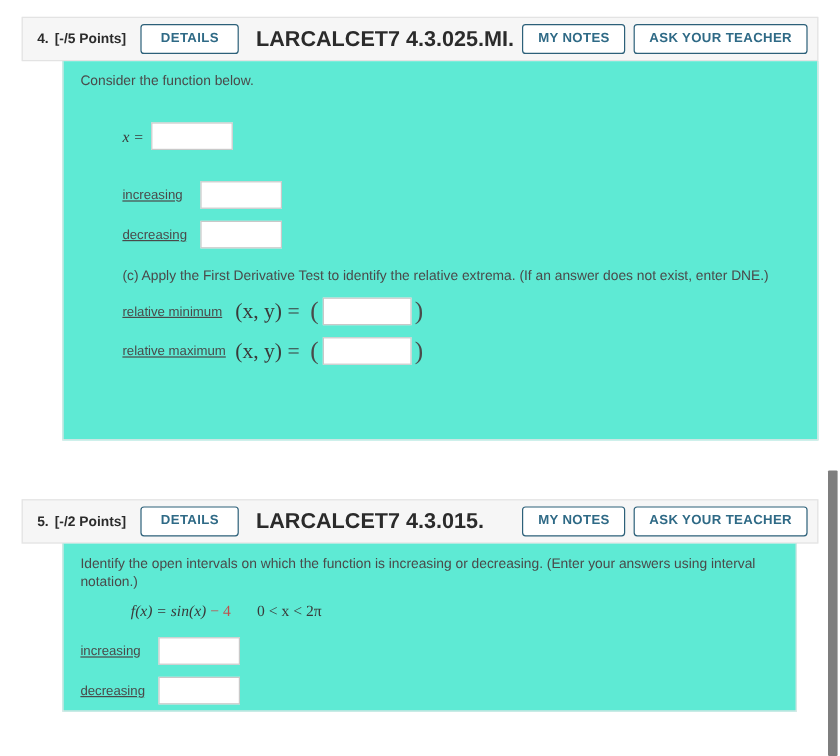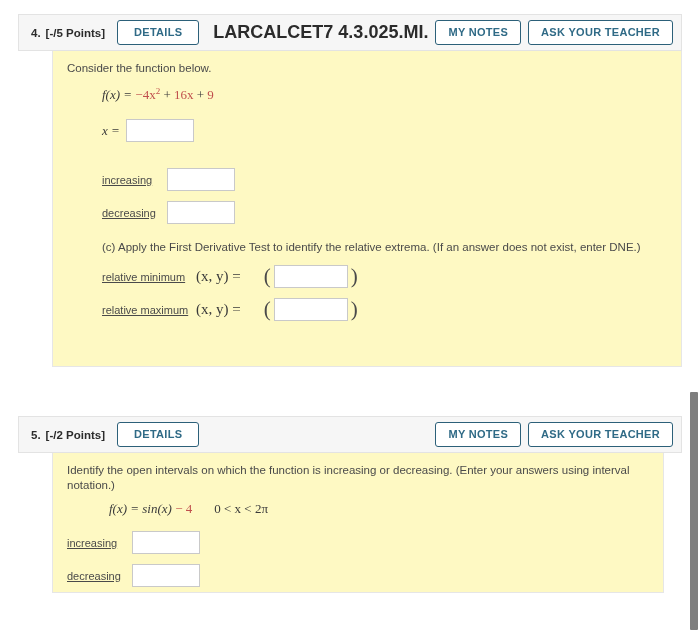--- a/index.html
+++ b/index.html
@@ -90,21 +90,21 @@
     color: #2b2b2b;
     margin-left: 14px;
     white-space: nowrap;
   }
   .q-header-spacer { flex: 1 1 auto; }
   .btn-notes { margin-right: 7px; }
 
   .q-body {
     border: 1px solid #e6e6e6;
     border-top: none;
-    background: #fef9c3;
+    background: #5eead4;
     box-sizing: border-box;
     padding: 10px 24px 14px 14px;
   }
   #question-4 .q-body {
     margin-left: 34px;
     width: 630px;
     height: 316px;
   }
   #question-5 .q-body {
     margin-left: 34px;
@@ -150,23 +150,23 @@
   .field-label.w-lab { width: 65px; }
   .field-label.w-rel { width: 94px; }
   .xeq {
     font-family: "Liberation Serif", serif;
     font-style: italic;
     font-size: 13px;
     margin-right: 6px;
   }
   .xy-eq {
     font-family: "Liberation Serif", serif;
-    font-size: 15px;
-    white-space: nowrap;
-    margin-right: 20px;
+    font-size: 18px;
+    white-space: nowrap;
+    margin-right: 6px;
   }
   .inputbox {
     border: 1px solid #c9c9c9;
     background: #ffffff;
     height: 23px;
     box-sizing: border-box;
     outline: none;
     font-family: "Liberation Sans", sans-serif;
     font-size: 12px;
     padding: 0 4px;
@@ -196,23 +196,20 @@
     <button class="btn btn-notes">MY NOTES</button>
     <button class="btn btn-ask">ASK YOUR TEACHER</button>
   </div>
 
   <div class="q-body">
 
     <div class="prose">Consider the function below.</div>
 
     <div class="spacer-10"></div>
 
-    <div class="mathline indent">
-      <span>f(x) = </span><span class="num">−4x</span><sup class="num">2</sup><span class="up"> + </span><span class="num">16x</span><span class="up"> + </span><span class="num">9</span>
-    </div>
 
     <div class="spacer-8"></div>
 
 
     <div class="spacer-8"></div>
 
     <div class="field-row">
       <span class="xeq">x =</span>
       <input class="inputbox w-x" type="text" value="" style="">
     </div>
@@ -260,20 +257,21 @@
 
   </div>
 </div>
 
 <div class="question" id="question-5">
 
   <div class="q-header">
     <span class="q-number">5.</span>
     <span class="q-points">[-/2 Points]</span>
     <button class="btn btn-details">DETAILS</button>
+    <span class="q-label">LARCALCET7 4.3.015.</span>
     <span class="q-header-spacer"></span>
     <button class="btn btn-notes">MY NOTES</button>
     <button class="btn btn-ask">ASK YOUR TEACHER</button>
   </div>
 
   <div class="q-body">
 
     <div class="prose">Identify the open intervals on which the function is increasing or decreasing. (Enter your answers using interval notation.)</div>
 
     <div class="spacer-8"></div>

